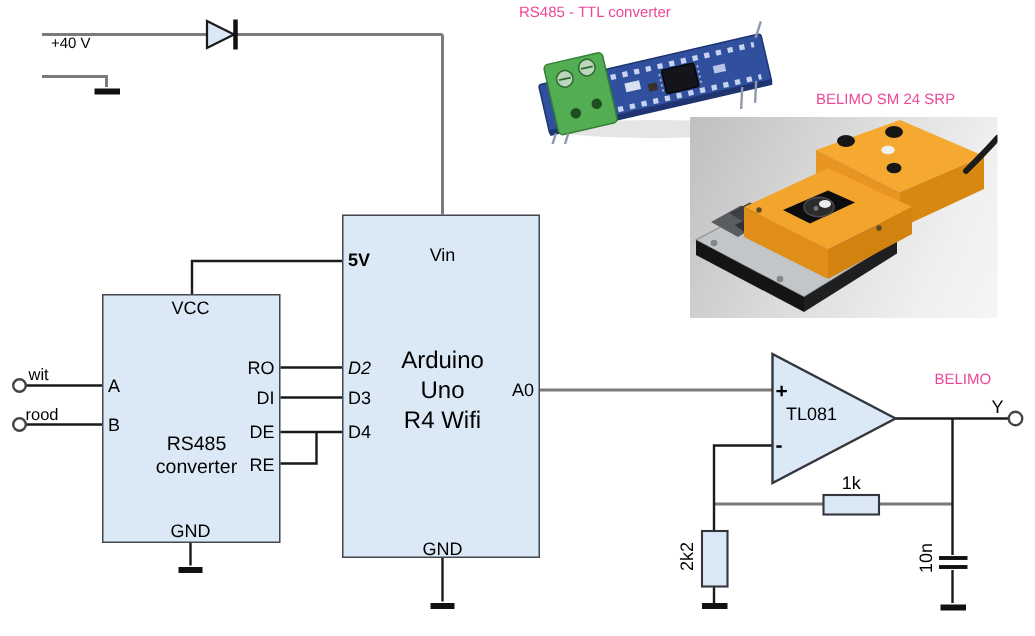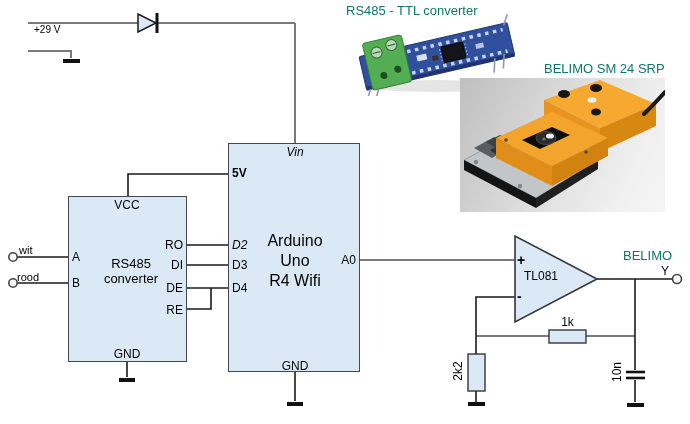--- a/index.html
+++ b/index.html
@@ -4,23 +4,23 @@
 <style>
   html,body{margin:0;padding:0;background:#fff;}
   .stage{position:relative;width:690px;height:424px;background:#ffffff;overflow:hidden;
          font-family:"Liberation Sans",sans-serif;color:#000;}
   .block{position:absolute;background:#dbe9f6;border:1.5px solid #44474f;box-sizing:border-box;}
   .lbl{position:absolute;font-size:12px;line-height:1.05;white-space:nowrap;}
   .lbl.center{text-align:center;}
   .lbl.right{text-align:right;}
   .tiny{font-size:10px;}
   .small{font-size:11px;}
-  .caption{font-size:13px;color:#0f766e;}
+  .caption{font-size:10px;color:#ec4899;}
   .title16{font-size:16px;line-height:20px;text-align:center;}
-  .title13{font-size:13px;line-height:15px;text-align:center;}
+  .title13{font-size:13px;line-height:15px;text-align:center;margin-top:32px;}
   .sign{font-size:14px;font-weight:700;}
   .vlabel{position:absolute;width:34px;height:14px;font-size:12px;text-align:center;
           transform:rotate(-90deg);transform-origin:center center;white-space:nowrap;}
   .photo{position:absolute;}
   .belimo-bg{background:linear-gradient(115deg,#bfbfbf 0%,#dcdcdc 45%,#f0f0f0 80%,#f5f5f5 100%);}
   svg{display:block;}
   .layer{position:absolute;left:0;top:0;}
 </style>
 </head>
 <body>
@@ -148,41 +148,41 @@
     <g stroke="#111" stroke-width="2.6">
       <line x1="626" y1="372" x2="645" y2="372"></line>
       <line x1="626" y1="378" x2="645" y2="378"></line>
     </g>
 
     <circle cx="13" cy="257" r="4.2" fill="#fff" stroke="#444" stroke-width="1.6"></circle>
     <circle cx="13" cy="283" r="4.2" fill="#fff" stroke="#444" stroke-width="1.6"></circle>
     <circle cx="677" cy="279" r="4.5" fill="#fff" stroke="#444" stroke-width="1.6"></circle>
   </svg>
 
-  <div class="lbl tiny" style="left:34px;top:25px;">+29 V</div>
+  <div class="lbl tiny" style="left:34px;top:25px;">+40 V</div>
 
   <div class="lbl caption" style="left:346px;top:4px;">RS485 - TTL converter</div>
   <div class="lbl caption" style="left:544px;top:62px;">BELIMO SM 24 SRP</div>
 
   <div class="lbl center" style="left:97px;top:199px;width:60px;">VCC</div>
   <div class="lbl center" style="left:97px;top:348px;width:60px;">GND</div>
   <div class="lbl" style="left:72px;top:251px;">A</div>
   <div class="lbl" style="left:72px;top:277px;">B</div>
   <div class="lbl right" style="left:153px;top:239px;width:30px;">RO</div>
   <div class="lbl right" style="left:153px;top:259px;width:30px;">DI</div>
   <div class="lbl right" style="left:153px;top:282px;width:30px;">DE</div>
   <div class="lbl right" style="left:153px;top:304px;width:30px;">RE</div>
   <div class="lbl title13" style="left:86px;top:256px;width:90px;">
     <div>RS485</div>
     <div>converter</div>
   </div>
   <div class="lbl small" style="left:19px;top:245px;">wit</div>
   <div class="lbl small" style="left:17px;top:272px;">rood</div>
 
-  <div class="lbl center" style="left:265px;top:146px;width:60px;font-style:italic;">Vin</div>
+  <div class="lbl center" style="left:265px;top:164px;width:60px;">Vin</div>
   <div class="lbl" style="left:232px;top:167px;font-weight:bold;">5V</div>
   <div class="lbl" style="left:232px;top:239px;font-style:italic;">D2</div>
   <div class="lbl" style="left:232px;top:259px;">D3</div>
   <div class="lbl" style="left:232px;top:282px;">D4</div>
   <div class="lbl right" style="left:329px;top:254px;width:27px;">A0</div>
   <div class="lbl title16" style="left:236px;top:231px;width:118px;">
     <div>Arduino</div>
     <div>Uno</div>
     <div>R4 Wifi</div>
   </div>

